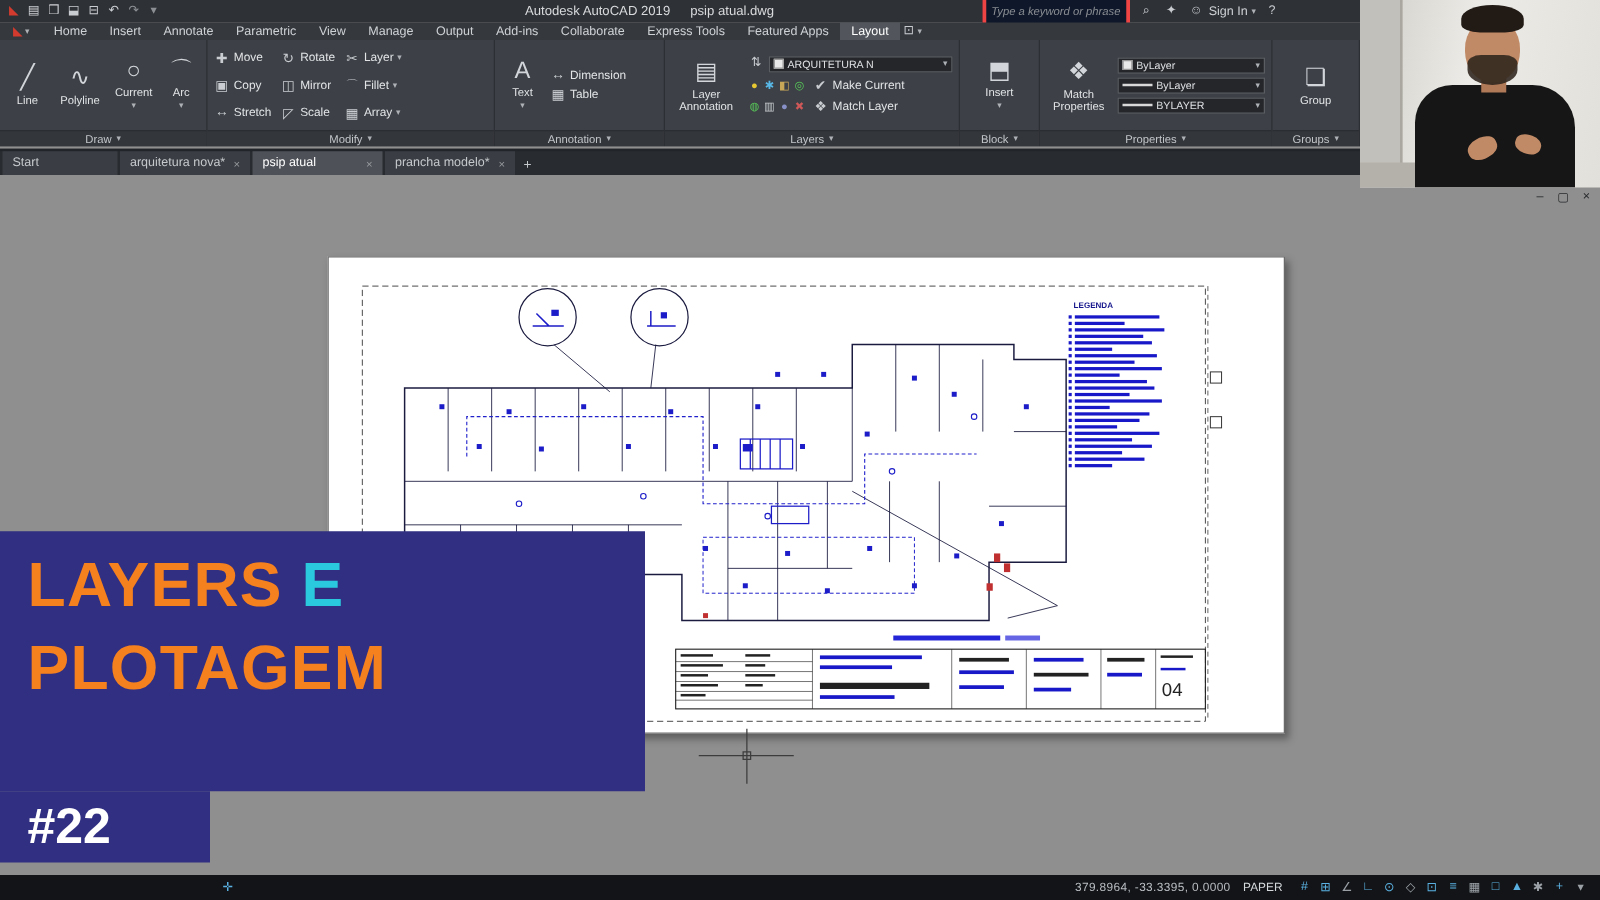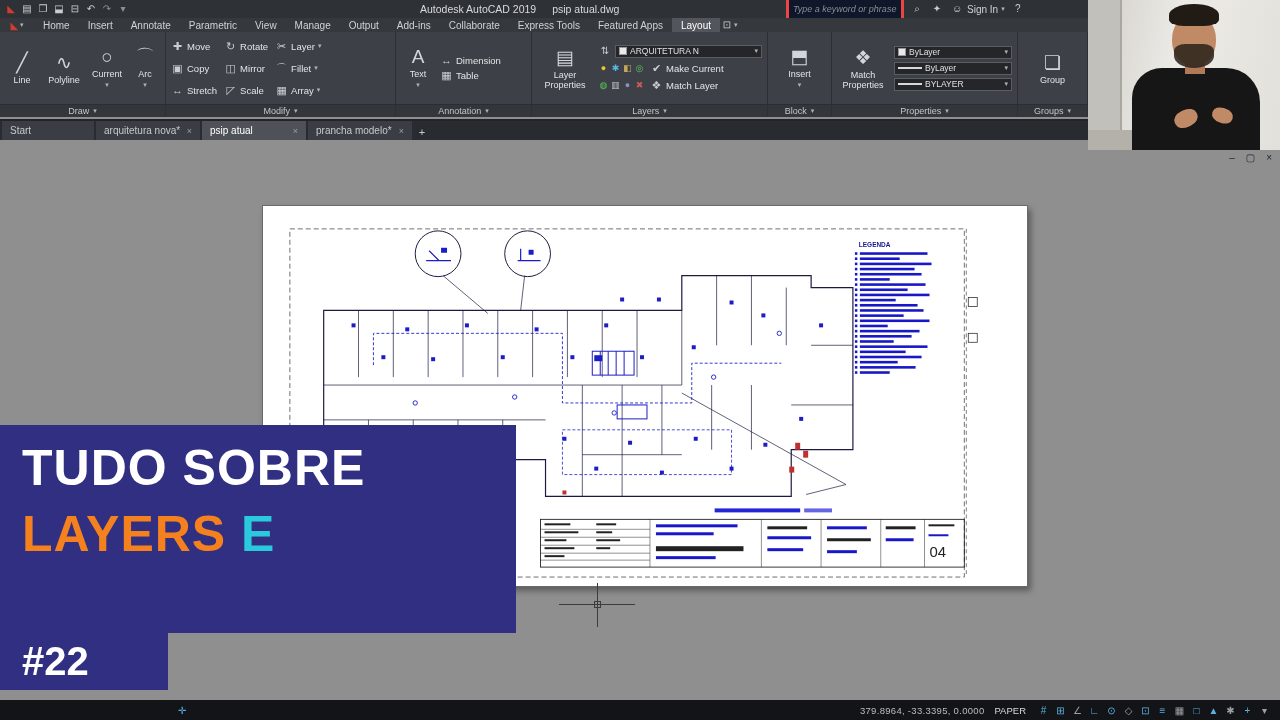--- a/index.html
+++ b/index.html
@@ -236,21 +236,21 @@
     <div class="panel-footer">
         <span>Annotation</span>
         <span class="caret">▾</span>
       </div>
   </div>
 
   <div class="panel" style="width:236px">
     <div class="panel-tools">
       <div class="tool-v" style="width:56px">
           <span class="big">▤</span>
-          <span>Layer Properties</span>
+          <span>Layer Annotation</span>
         </div>
       <div class="col">
         <div style="display:flex;align-items:center;gap:3px">
           <span class="uicon">⇅</span>
           <div class="combo" style="flex:1">
             <span class="swatch"></span>
             <span>ARQUITETURA N</span>
             <span class="caret" style="margin-left:auto">▾</span>
           </div>
         </div>
@@ -567,18 +567,18 @@
   <div class="wc-body"></div>
   <div class="wc-neck"></div>
   <div class="wc-face"></div>
   <div class="wc-beard"></div>
   <div class="wc-hair"></div>
   <div class="wc-hand1"></div>
   <div class="wc-hand2"></div>
 </div>
 
 <div class="ov-main">
-  <div class="ov-line"><span>TUDO SOBRE</span></div>
   <div class="ov-line"><span class="ov-orange">LAYERS </span><span class="ov-cyan">E</span></div>
+  <div class="ov-line ov-orange"><span>PLOTAGEM</span></div>
 </div>
 <div class="ov-badge">
     <span>#22</span>
   </div>
 
 </body></html>

